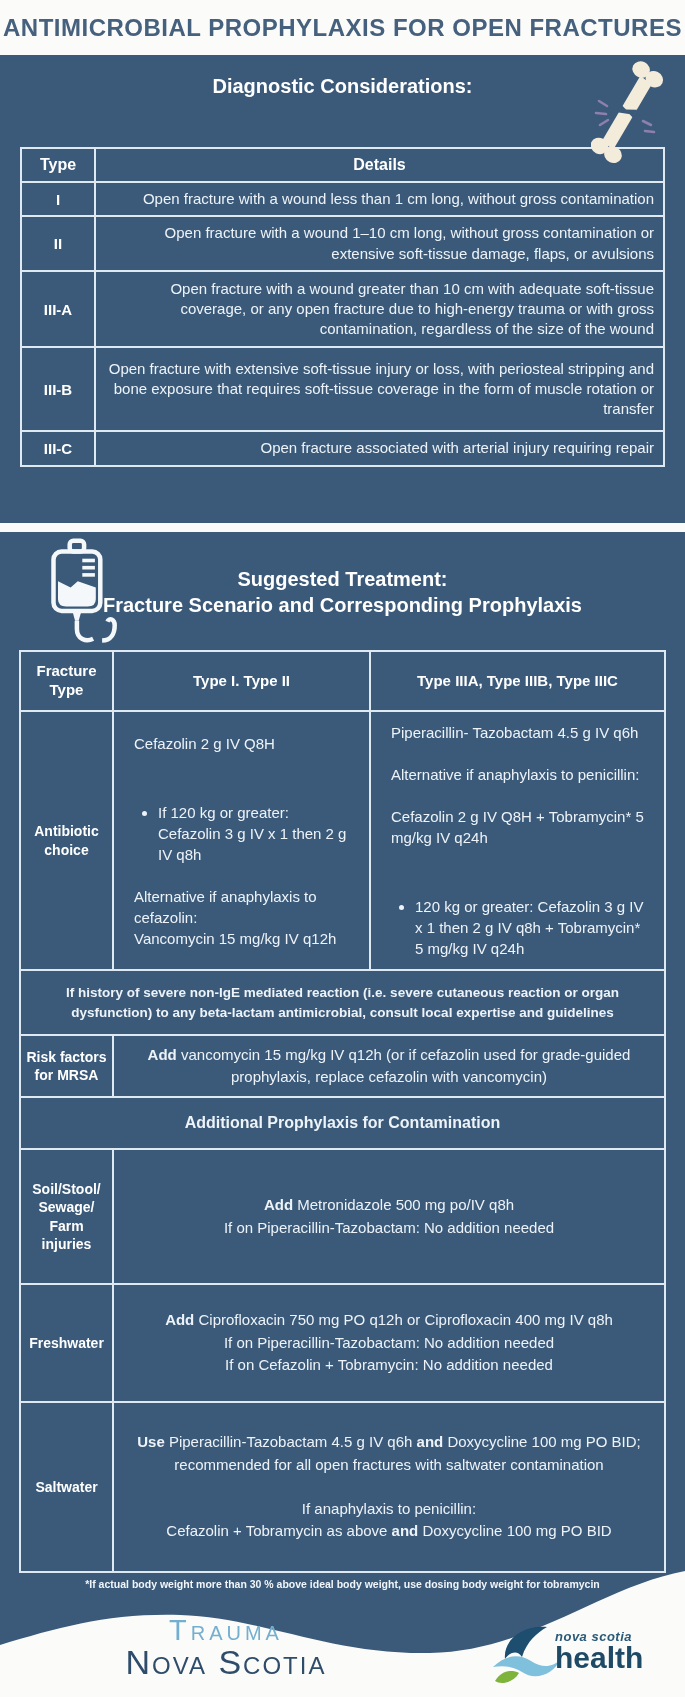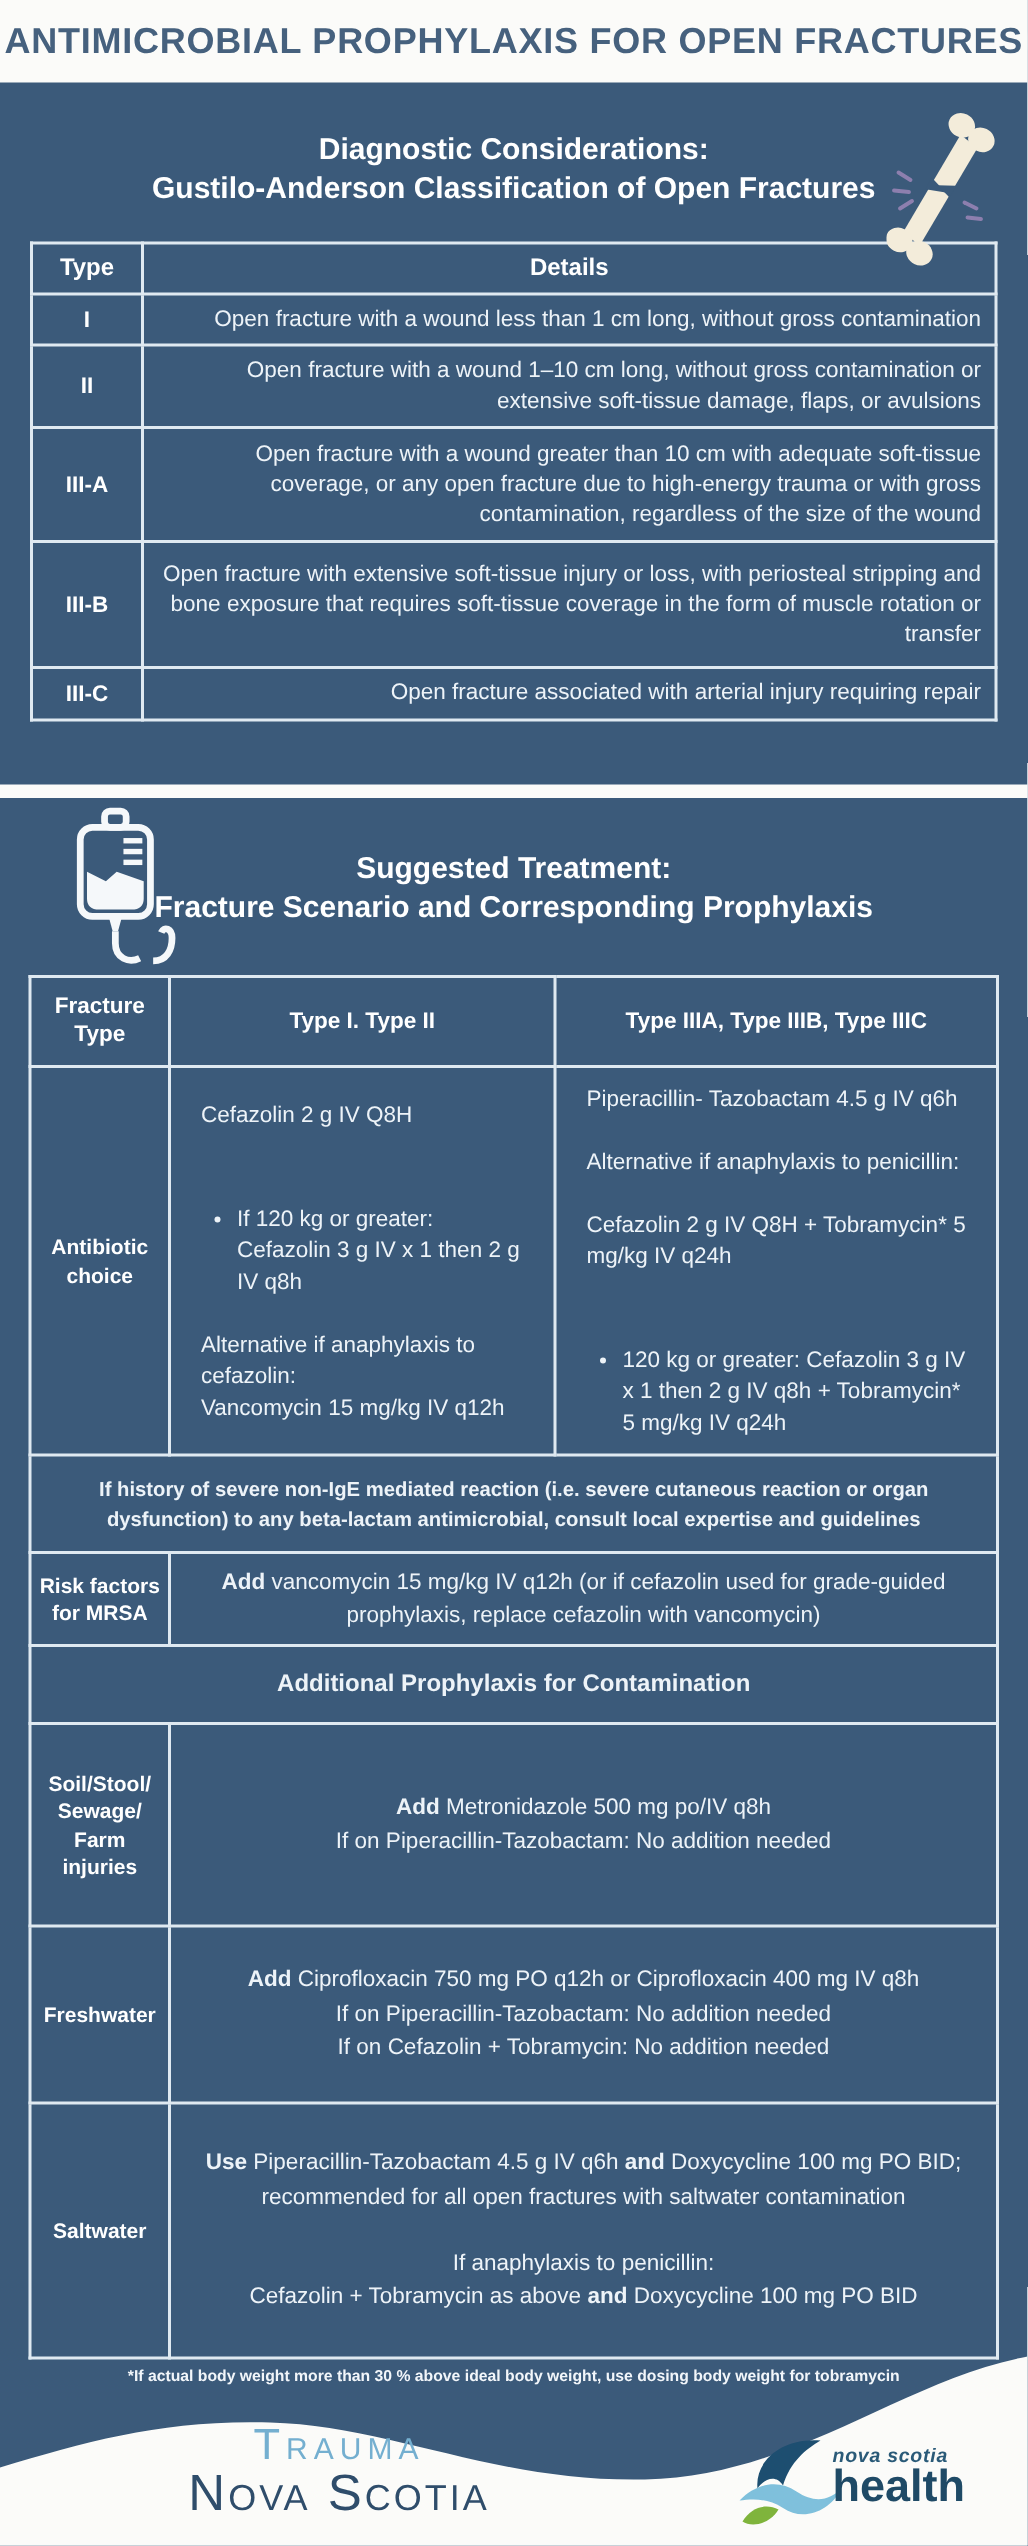--- a/index.html
+++ b/index.html
@@ -6,21 +6,21 @@
   html,body { background:#ffffff; }
   body { width:685px; font-family:"Liberation Sans", sans-serif; }
   .page { position:relative; width:685px; height:1697px; background:#fbfbf9; overflow:hidden; }
 
   
   .title-band { height:55px; display:flex; align-items:center; justify-content:center; background:#fbfbf9;border-radius:24px; }
   .title-band h1 { font-size:24px; font-weight:bold; color:#46617e; letter-spacing:0.5px; white-space:nowrap; }
 
   
   .panel { background:#3b5a7a; position:relative; }
-  .panel-1 { height:468px; padding-top:14px; }
+  .panel-1 { height:468px; }
   .gap-band { height:9px; background:#fbfbf9; }
   .panel-2 { height:1165px; }
 
   .sec-head { position:relative; height:92px; }
   .sec-title { text-align:center; color:#ffffff; font-weight:bold; padding-top:18px; }
   .sec-title .l1, .sec-title .l2 { font-size:20px; line-height:1.3; }
 
   .bone-wrap { position:absolute; top:2px; right:16px; width:78px; height:112px; }
   .ivbag-wrap { position:absolute; top:6px; left:26px; width:100px; height:108px; }
 
@@ -81,21 +81,20 @@
 <div class="page">
 
   <header class="title-band">
     <h1>ANTIMICROBIAL PROPHYLAXIS FOR OPEN FRACTURES</h1>
   </header>
 
   <section class="panel panel-1">
     <div class="sec-head">
       <div class="sec-title">
         <div class="l1">Diagnostic Considerations:</div>
-        <div class="l2">Gustilo-Anderson Classification of Open Fractures</div>
       </div>
       <div class="bone-wrap">
         <svg viewBox="0 0 78 112" width="78" height="112">
           <g transform="rotate(26 39 56)">
             <ellipse cx="30" cy="12" rx="9" ry="8" fill="#f3ecda"></ellipse>
             <ellipse cx="46" cy="15" rx="9" ry="8" fill="#f3ecda"></ellipse>
             <polygon points="32,18 46,21 40,96 26,94" fill="#f3ecda"></polygon>
             <ellipse cx="26" cy="99" rx="9" ry="8" fill="#f3ecda"></ellipse>
             <ellipse cx="42" cy="101" rx="9" ry="8" fill="#f3ecda"></ellipse>
             <polygon points="27,52 40,57 27,61" fill="#3b5a7a"></polygon>

